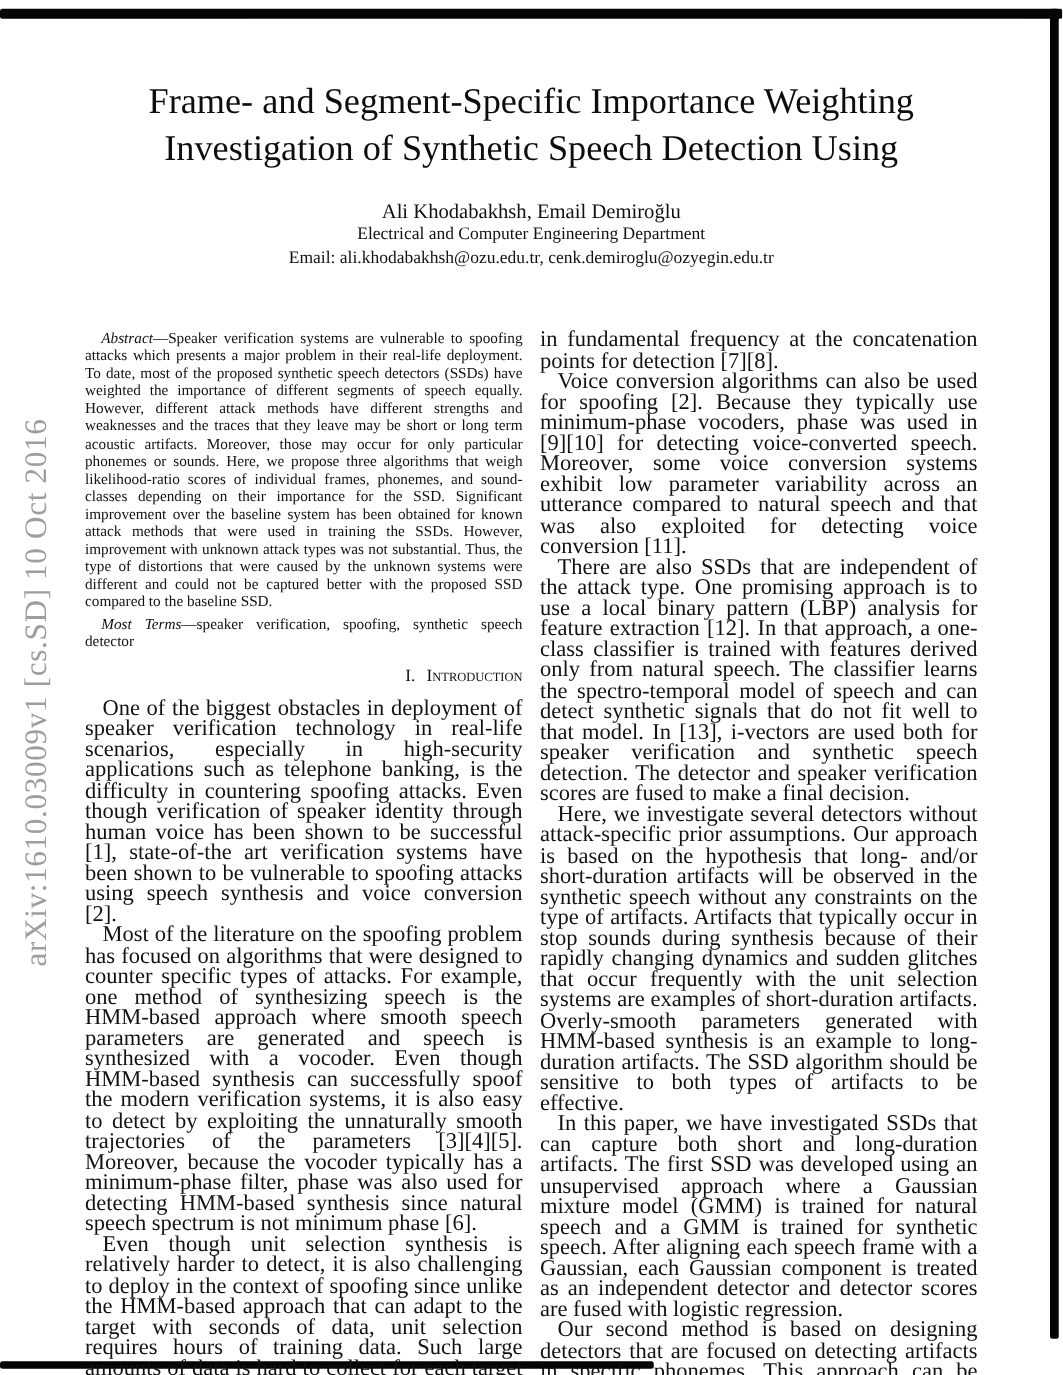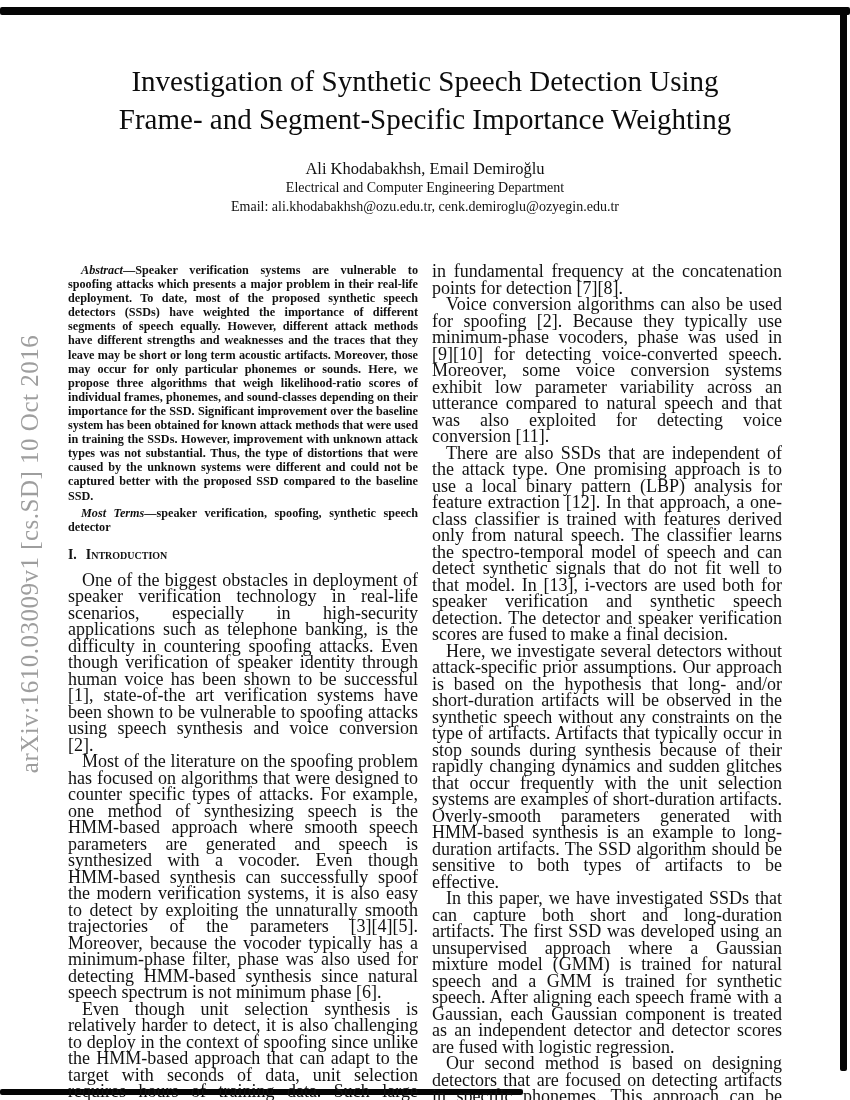--- a/index.html
+++ b/index.html
@@ -54,32 +54,32 @@
     display: flex;
     gap: 14px;
   }
   .col { width: 350px; }
 
   .col p { margin: 0; text-align: justify; }
 
   .abstract, .indexterms {
     font-size: 12.2px;
     line-height: 14.1px;
-    font-weight: bold;
+    font-weight: normal;
     text-indent: 13px;
   }
   .indexterms { margin-top: 3px !important; }
   .ilead { font-style: italic; }
 
   .sec-heading {
     margin: 0;
     padding: 13px 0 9px 0;
-    text-align: left;
+    text-align: right;
     font-size: 13.8px;
-    font-weight: bold;
+    font-weight: normal;
     font-variant: small-caps;
   }
   .sec-heading .sec-num { margin-right: 9px; }
 
   .body-par {
     font-size: 18px;
     line-height: 16.5px;
     text-indent: 14px;
   }
   .noindent { text-indent: 0; }
@@ -90,22 +90,22 @@
 <div class="page">
 
   <div class="scan-bar scan-top"></div>
   <div class="scan-bar scan-right"></div>
   <div class="scan-bar scan-bottom"></div>
 
   <div class="arxiv">arXiv:1610.03009v1 [cs.SD] 10 Oct 2016</div>
 
   <div class="header">
     <h1 class="title">
+      <span class="tline">Frame- and Segment-Specific Importance Weighting</span>
       <span class="tline">Investigation of Synthetic Speech Detection Using</span>
-      <span class="tline">Frame- and Segment-Specific Importance Weighting</span>
     </h1>
     <div class="authors">Ali Khodabakhsh, Email Demiroğlu</div>
     <div class="affil">Electrical and Computer Engineering Department</div>
     <div class="affil">Email: ali.khodabakhsh@ozu.edu.tr, cenk.demiroglu@ozyegin.edu.tr</div>
   </div>
 
   <div class="columns">
 
     <div class="col">
       <p class="abstract"><span class="ilead">Abstract</span><span>—Speaker verification systems are vulnerable to spoofing attacks which presents a major problem in their real-life deployment. To date, most of the proposed synthetic speech detectors (SSDs) have weighted the importance of different segments of speech equally. However, different attack methods have different strengths and weaknesses and the traces that they leave may be short or long term acoustic artifacts. Moreover, those may occur for only particular phonemes or sounds. Here, we propose three algorithms that weigh likelihood-ratio scores of individual frames, phonemes, and sound-classes depending on their importance for the SSD. Significant improvement over the baseline system has been obtained for known attack methods that were used in training the SSDs. However, improvement with unknown attack types was not substantial. Thus, the type of distortions that were caused by the unknown systems were different and could not be captured better with the proposed SSD compared to the baseline SSD.</span></p>

